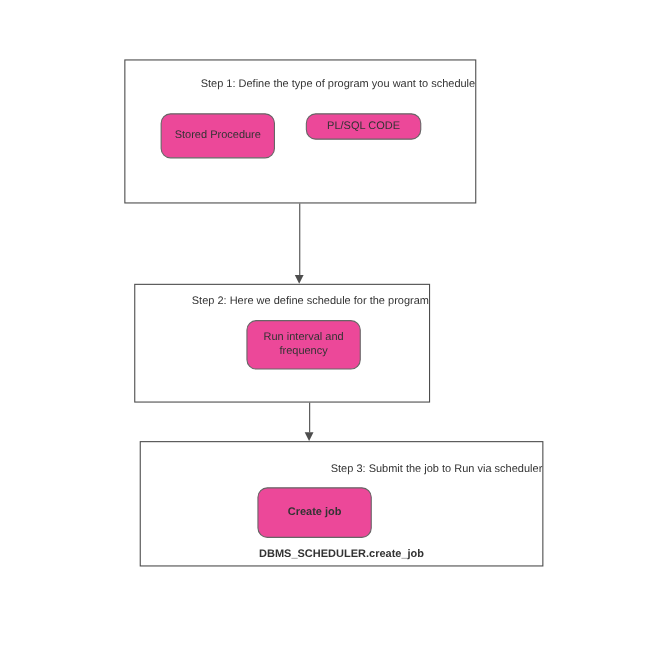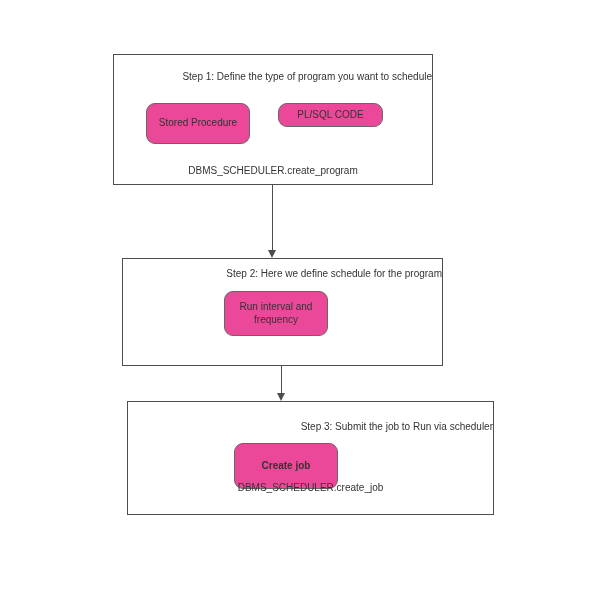--- a/index.html
+++ b/index.html
@@ -15,21 +15,21 @@
     background: #ffffff;
     overflow: hidden;
   }
   .step-box {
     position: absolute;
     border: 1px solid #4d4d4d;
     background: #ffffff;
     box-sizing: border-box;
   }
   #step1 { left: 113px; top: 54px;  width: 320px; height: 131px; }
-  #step2 { left: 122px; top: 258px; width: 321px; height: 108px; }
+  #step2 { left: 122px; top: 258px; width: 269px; height: 108px; }
   #step3 { left: 127px; top: 401px; width: 367px; height: 114px; }
 
   .step-title {
     position: absolute;
     left: 0; right: 0;
     text-align: right;
     font-size: 10px;
     color: #333333;
     white-space: nowrap;
   }
@@ -60,21 +60,21 @@
   .step-caption {
     position: absolute;
     left: 0; right: 0;
     text-align: center;
     font-size: 10px;
     color: #333333;
     white-space: nowrap;
   }
   #step1 .step-caption { top: 110px; }
   #step2 .step-caption { top: 83px; }
-  #step3 .step-caption { top: 80px; }
+  #step3 .step-caption { top: 96px; font-weight: bold; }
 
   .arrow-line {
     position: absolute;
     width: 1px;
     background: #4d4d4d;
   }
   .arrow-head {
     position: absolute;
     width: 0;
     height: 0;
@@ -93,21 +93,20 @@
 <div class="canvas">
 
   <div class="step-box" id="step1">
     <div class="step-title">Step 1: Define the type of program you want to schedule</div>
     <div class="node" id="node-stored-procedure">
       <span>Stored Procedure</span>
     </div>
     <div class="node" id="node-plsql-code">
       <span>PL/SQL CODE</span>
     </div>
-    <div class="step-caption">DBMS_SCHEDULER.create_program</div>
   </div>
 
   <div class="arrow-line" id="arrow1-line"></div>
   <div class="arrow-head" id="arrow1-head"></div>
 
   <div class="step-box" id="step2">
     <div class="step-title">Step 2: Here we define schedule for the program</div>
     <div class="node" id="node-run-interval">
       <span>Run interval and frequency</span>
     </div>

